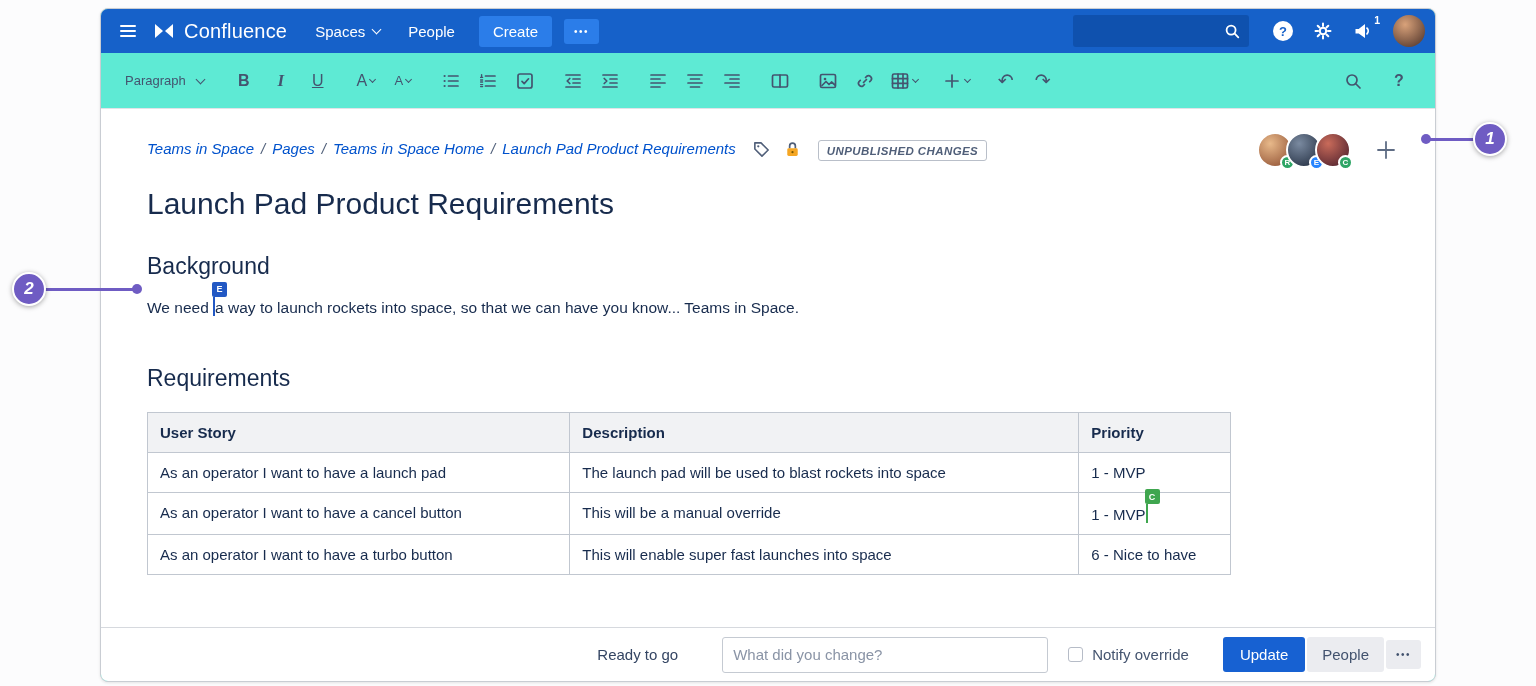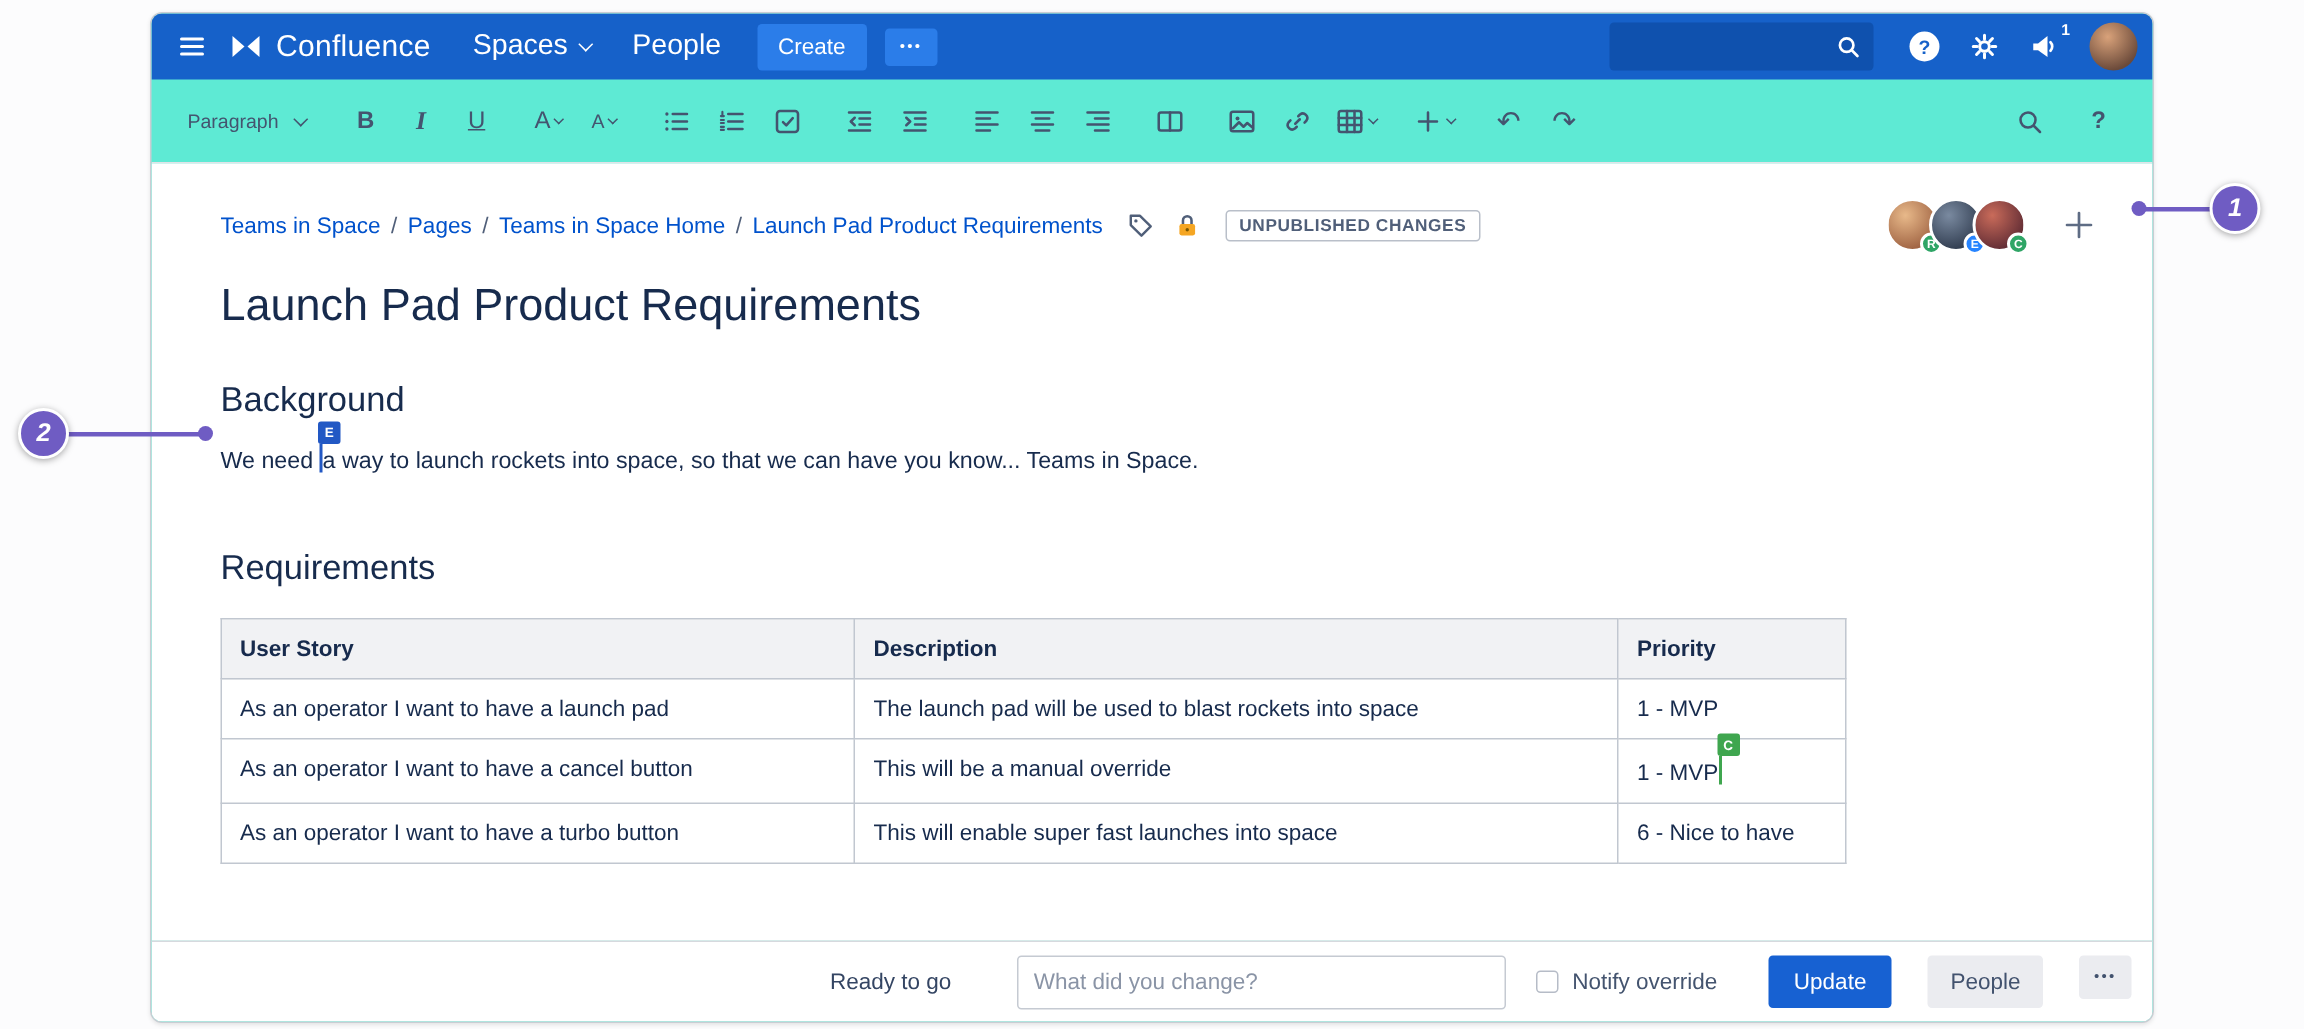--- a/index.html
+++ b/index.html
@@ -13,21 +13,21 @@
 
   .app-window{position:absolute;left:100px;top:8px;width:1336px;height:674px;background:#5eead4;
     border:1px solid #c9cdd3;border-radius:8px;overflow:hidden;display:flex;flex-direction:column;
     box-shadow:0 1px 3px rgba(0,0,0,.10);}
 
   
   .nav{flex:0 0 44px;background:var(--nav-bg);display:flex;align-items:center;padding:0 10px;gap:4px;}
   .nav-icon-btn{width:34px;height:34px;display:flex;align-items:center;justify-content:center;background:none;border:none;cursor:pointer;}
   .logo{display:flex;align-items:center;gap:9px;color:#fff;margin:0 12px 0 4px;cursor:pointer;}
   .logo-text{font-size:20px;font-weight:500;letter-spacing:.2px;}
-  .nav-link{background:none;border:none;color:#fff;font-size:19px;font-family:inherit;display:flex;align-items:center;gap:8px;padding:6px 12px;cursor:pointer;}
+  .nav-link{background:none;border:none;color:#fff;font-size:15px;font-family:inherit;display:flex;align-items:center;gap:8px;padding:6px 12px;cursor:pointer;}
   .create-btn{background:var(--nav-btn);color:#fff;border:none;border-radius:3px;font-size:15px;font-weight:400;padding:7px 14px;margin-left:8px;cursor:pointer;font-family:inherit;}
   .create-btn.more{padding:7px 10px;font-size:10px;letter-spacing:1.5px;}
   .nav-spacer{flex:1;}
   .nav-search-wrap{position:relative;margin-right:12px;}
   .nav-search{width:176px;height:32px;background:var(--search-bg);border:none;border-radius:3px;color:#fff;padding:0 32px 0 10px;font-size:14px;outline:none;font-family:inherit;}
   .nav-search-icon{position:absolute;right:8px;top:7px;}
   .nav-round{background:none;border:none;width:36px;height:36px;display:flex;align-items:center;justify-content:center;cursor:pointer;position:relative;}
   .help-circle{width:20px;height:20px;border-radius:50%;background:#fff;color:var(--nav-bg);font-weight:700;font-size:13px;display:flex;align-items:center;justify-content:center;}
   .notif-count{position:absolute;top:1px;right:1px;font-size:10.5px;font-weight:700;color:#fff;}
   .nav-avatar{width:32px;height:32px;border-radius:50%;border:none;cursor:pointer;margin-left:8px;
@@ -47,21 +47,21 @@
   .a-small{font-size:13px;}
   .chev{width:7px;height:7px;border-right:1.8px solid currentColor;border-bottom:1.8px solid currentColor;transform:rotate(45deg);display:inline-block;margin-top:-3px;}
   .chev.sm{width:5px;height:5px;}
   .chev.white{border-color:#fff;}
   .tb-right{margin-left:auto;display:flex;gap:14px;align-items:center;}
   .tbi{width:20px;height:20px;fill:none;stroke:currentColor;stroke-width:1.7;stroke-linecap:round;stroke-linejoin:round;}
 
   
   .content{flex:1;padding:22px 16px 0 46px;background:#fff;}
   .page-header-row{display:flex;align-items:center;}
-  .breadcrumb{display:flex;align-items:center;font-size:15px;}
+  .breadcrumb{display:flex;align-items:flex-start;font-size:15px;font-style:italic;}
   .breadcrumb a{color:var(--link);text-decoration:none;cursor:pointer;white-space:nowrap;}
   .sep{margin:0 7px;color:#505f79;}
   .bc-icons{display:flex;gap:12px;margin-left:16px;align-items:center;color:#505f79;}
   .lozenge{margin-left:16px;border:1px solid #b9bfc9;border-radius:3px;padding:4px 8px 3px;font-size:11.5px;font-weight:700;letter-spacing:.4px;color:#505f79;white-space:nowrap;}
   .collab{margin-left:auto;display:flex;align-items:center;padding-right:14px;}
   .avatar{width:36px;height:36px;border-radius:50%;border:2px solid #fff;margin-left:-7px;position:relative;cursor:pointer;}
   .avatar.a1{margin-left:0;background:radial-gradient(circle at 35% 30%,#e8b98a,#9c5f3f 80%);}
   .avatar.a2{background:radial-gradient(circle at 35% 30%,#7a8aa0,#2e3a4d 80%);}
   .avatar.a3{background:radial-gradient(circle at 35% 30%,#c96b5a,#5d2a33 80%);}
   .badge{position:absolute;right:-4px;bottom:-4px;width:15px;height:15px;border-radius:50%;border:2px solid #fff;color:#fff;font-size:8px;font-weight:700;display:flex;align-items:center;justify-content:center;}
@@ -88,21 +88,21 @@
   .collab-cursor.green .flag{background:var(--cursor-green);}
 
   
   .footer{flex:0 0 54px;border-top:1px solid #d6d9de;display:flex;align-items:center;padding:0 14px;background:#fff;}
   .footer-center{margin-left:auto;display:flex;align-items:center;gap:20px;}
   .save-status{font-size:15px;color:#344563;}
   .change-input{width:326px;height:36px;border:1px solid #c5cad2;border-radius:3px;padding:0 10px;font-size:15px;font-family:inherit;color:#172b4d;margin-left:24px;}
   .change-input::placeholder{color:#8a94a6;}
   .notify{display:flex;align-items:center;gap:9px;font-size:15px;color:#44546f;margin-right:34px;cursor:pointer;}
   .cb{width:15px;height:15px;border:1px solid #b6bcc7;border-radius:3px;background:#fff;flex:0 0 15px;}
-  .footer-actions{display:flex;align-items:flex-start;gap:24px;}
+  .footer-actions{display:flex;align-items:center;gap:2px;}
   .btn-primary{background:var(--accent);color:#fff;border:none;border-radius:3px;font-size:15px;font-weight:500;padding:9px 17px;font-family:inherit;cursor:pointer;}
   .btn-subtle{background:#ebecf0;color:#42526e;border:none;border-radius:3px;font-size:15px;padding:9px 15px;font-family:inherit;cursor:pointer;}
   .btn-subtle.more-dots{font-size:10px;letter-spacing:1.5px;padding:9px 10px;}
 
   
   .callout{position:absolute;width:34px;height:34px;border-radius:50%;background:var(--purple);border:2px solid #fff;
     box-shadow:0 1px 5px rgba(0,0,0,.35);color:#fff;display:flex;align-items:center;justify-content:center;
     font-size:17px;font-weight:700;font-style:italic;z-index:40;}
   #callout-1{left:1473px;top:122px;}
   #callout-2{left:12px;top:272px;}

